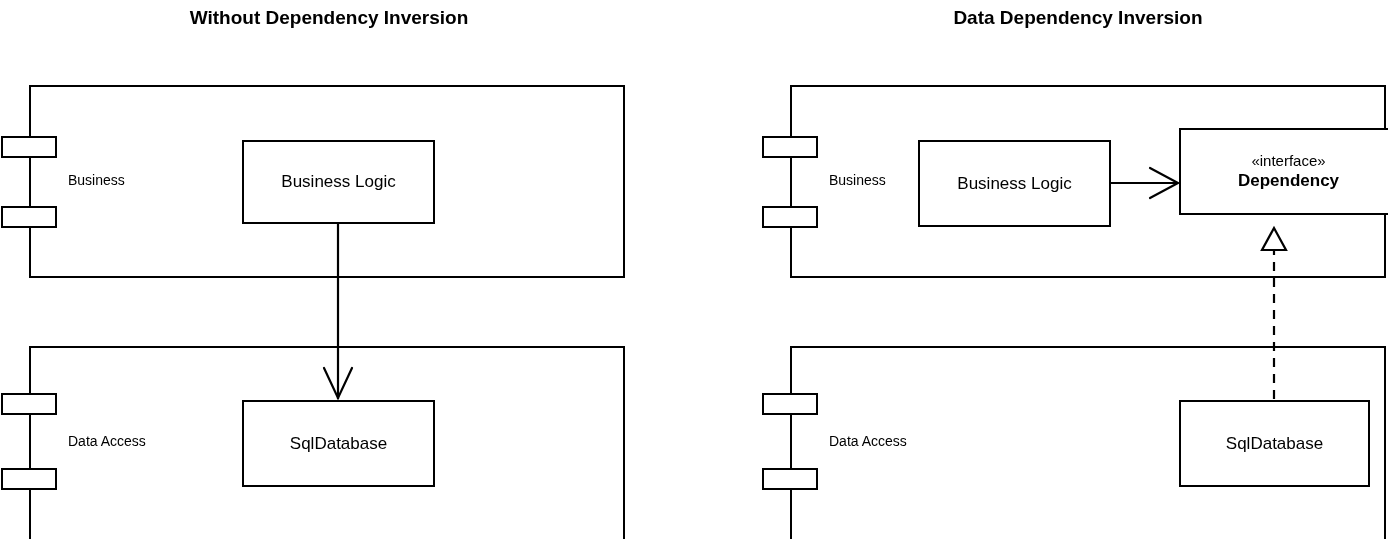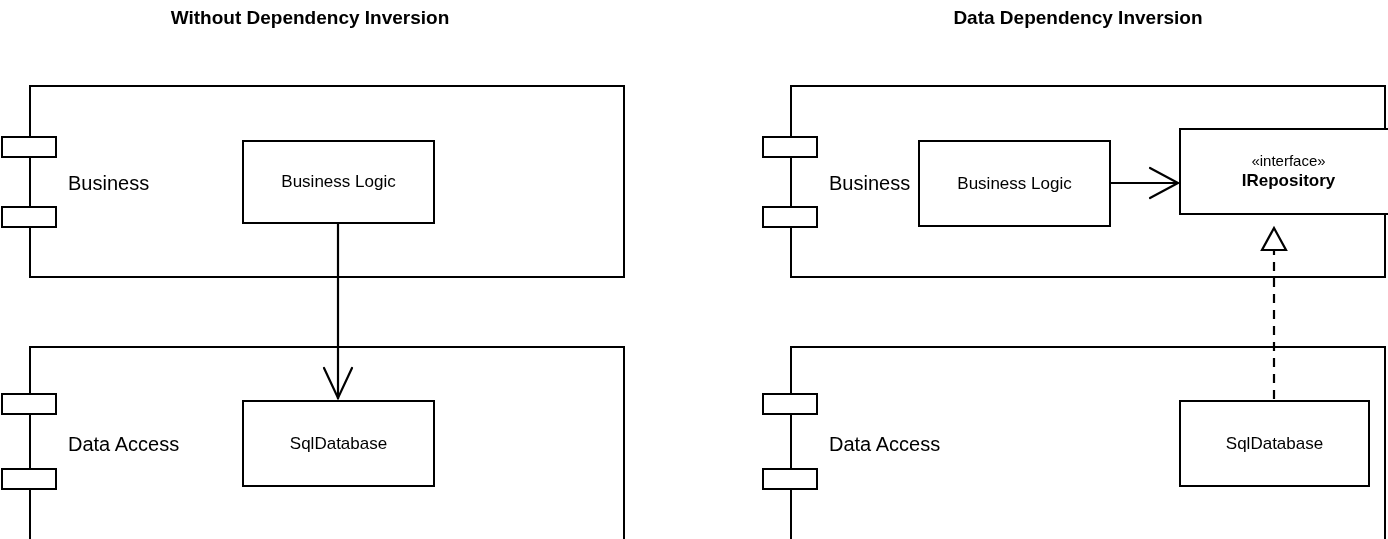--- a/index.html
+++ b/index.html
@@ -20,42 +20,42 @@
     background: #ffffff;
   }
   .panel-title {
     position: absolute;
     font-size: 19px;
     font-weight: bold;
     color: #000000;
     white-space: nowrap;
     text-align: center;
   }
-  #title-left  { left: 0px;   top: 7px;  width: 620px; }
+  #title-left  { left: 0px;   top: 7px;  width: 620px; padding-left: 19px; }
   #title-right { left: 768px; top: 7px;  width: 620px; }
 
   
   .package {
     position: absolute;
     border: 2px solid #000000;
     background: #ffffff;
     box-sizing: border-box;
   }
   
   .pkg-tab {
     position: absolute;
     width: 56px;
     height: 22px;
     border: 2px solid #000000;
     background: #ffffff;
     box-sizing: border-box;
   }
   .pkg-label {
     position: absolute;
-    font-size: 20px;
+    font-size: 14px;
     color: #000000;
     white-space: nowrap;
   }
   
   .classbox {
     position: absolute;
     border: 2px solid #000000;
     background: #ffffff;
     box-sizing: border-box;
     display: flex;
@@ -110,21 +110,21 @@
   <div class="pkg-tab" style="left:762px; top:136px;"></div>
   <div class="pkg-tab" style="left:762px; top:206px;"></div>
   <div class="pkg-label" style="left:829px; top:172px;">Business</div>
 
   <div class="classbox" style="left:918px; top:140px; width:193px; height:87px;">
     <span>Business Logic</span>
   </div>
 
   <div class="classbox" style="left:1179px; top:128px; width:219px; height:87px;">
     <span class="stereotype">«interface»</span>
-    <span class="iface-name">IRepository</span>
+    <span class="iface-name">Dependency</span>
   </div>
 
   <div class="package" style="left:790px; top:346px; width:596px; height:200px;"></div>
   <div class="pkg-tab" style="left:762px; top:393px;"></div>
   <div class="pkg-tab" style="left:762px; top:468px;"></div>
   <div class="pkg-label" style="left:829px; top:433px;">Data Access</div>
 
   <div class="classbox" style="left:1179px; top:400px; width:191px; height:87px;">
     <span>SqlDatabase</span>
   </div>

